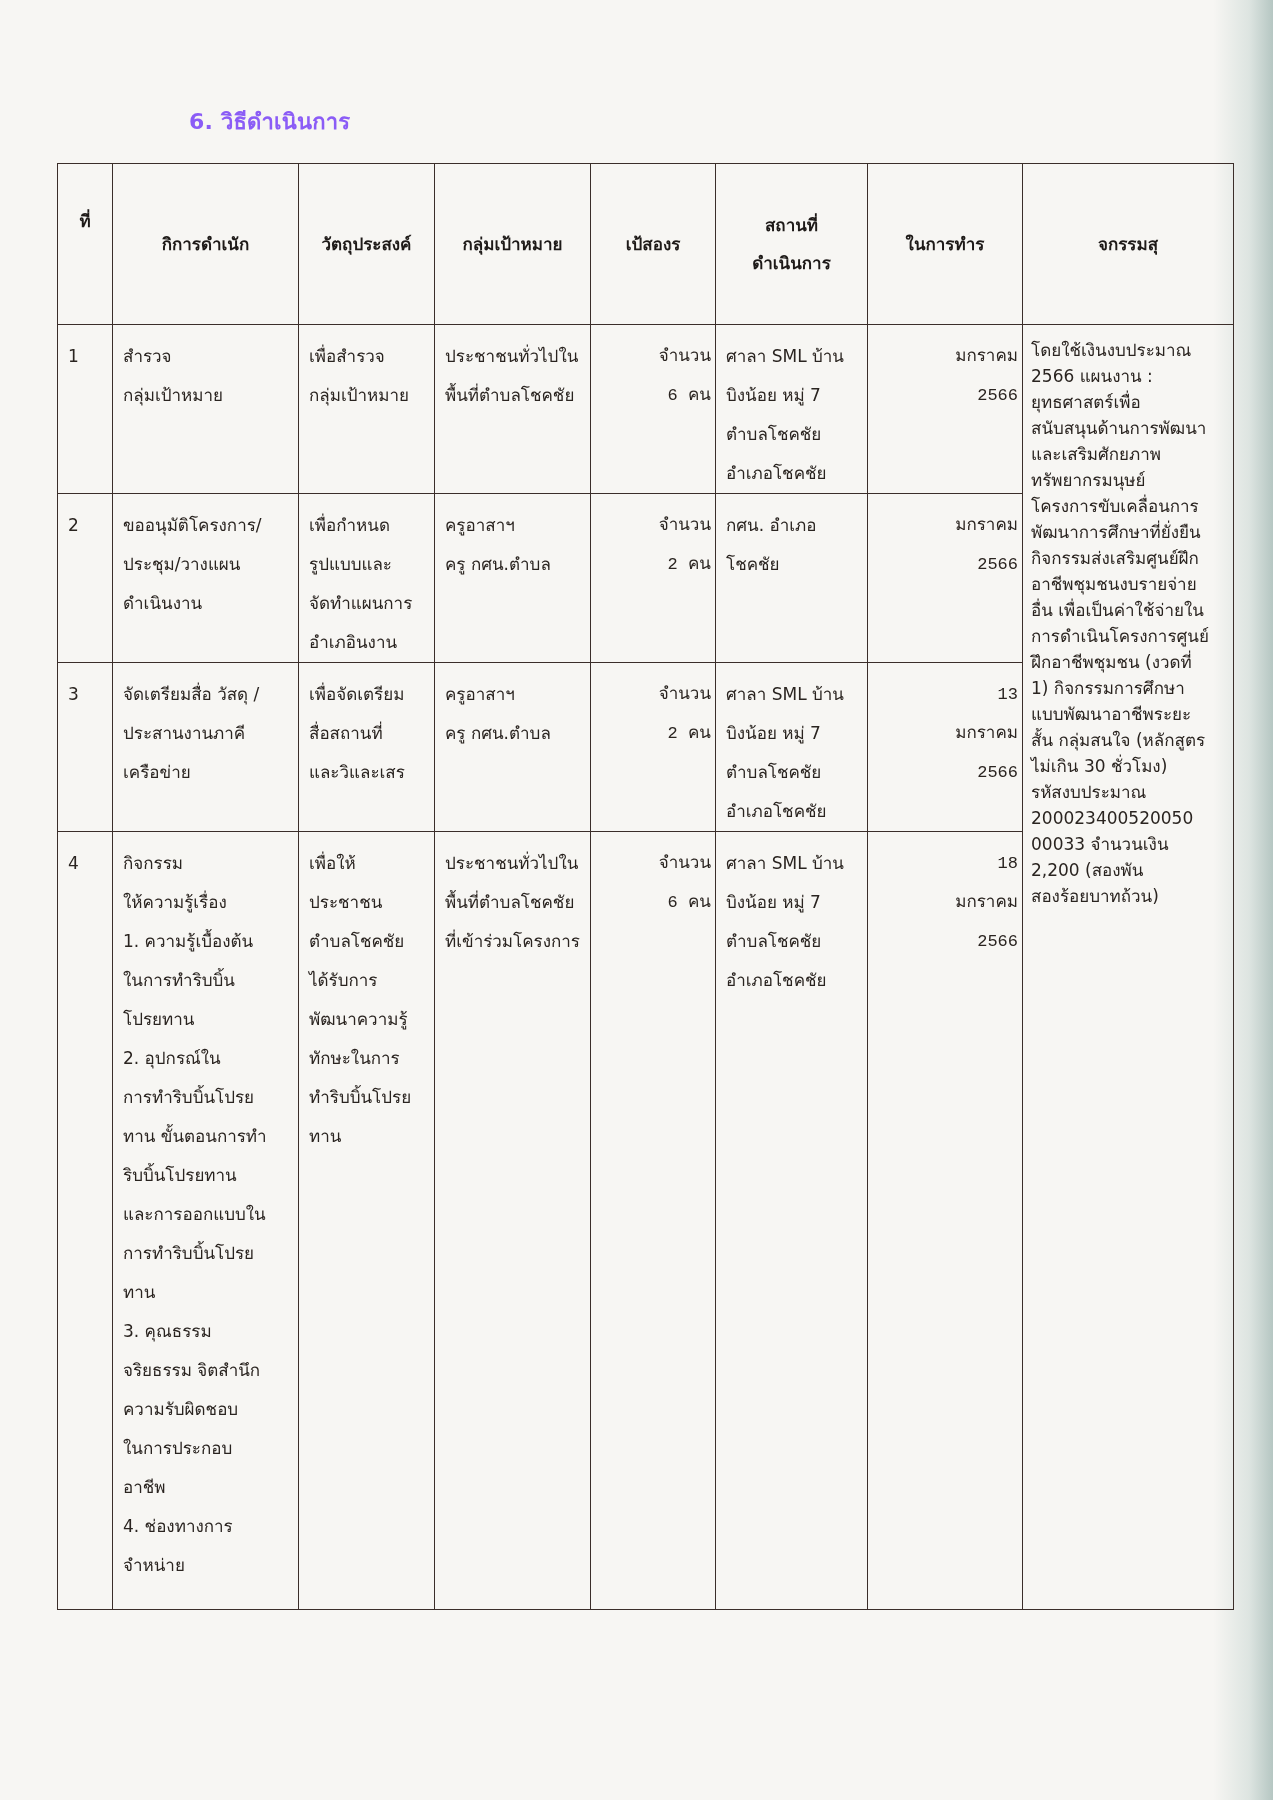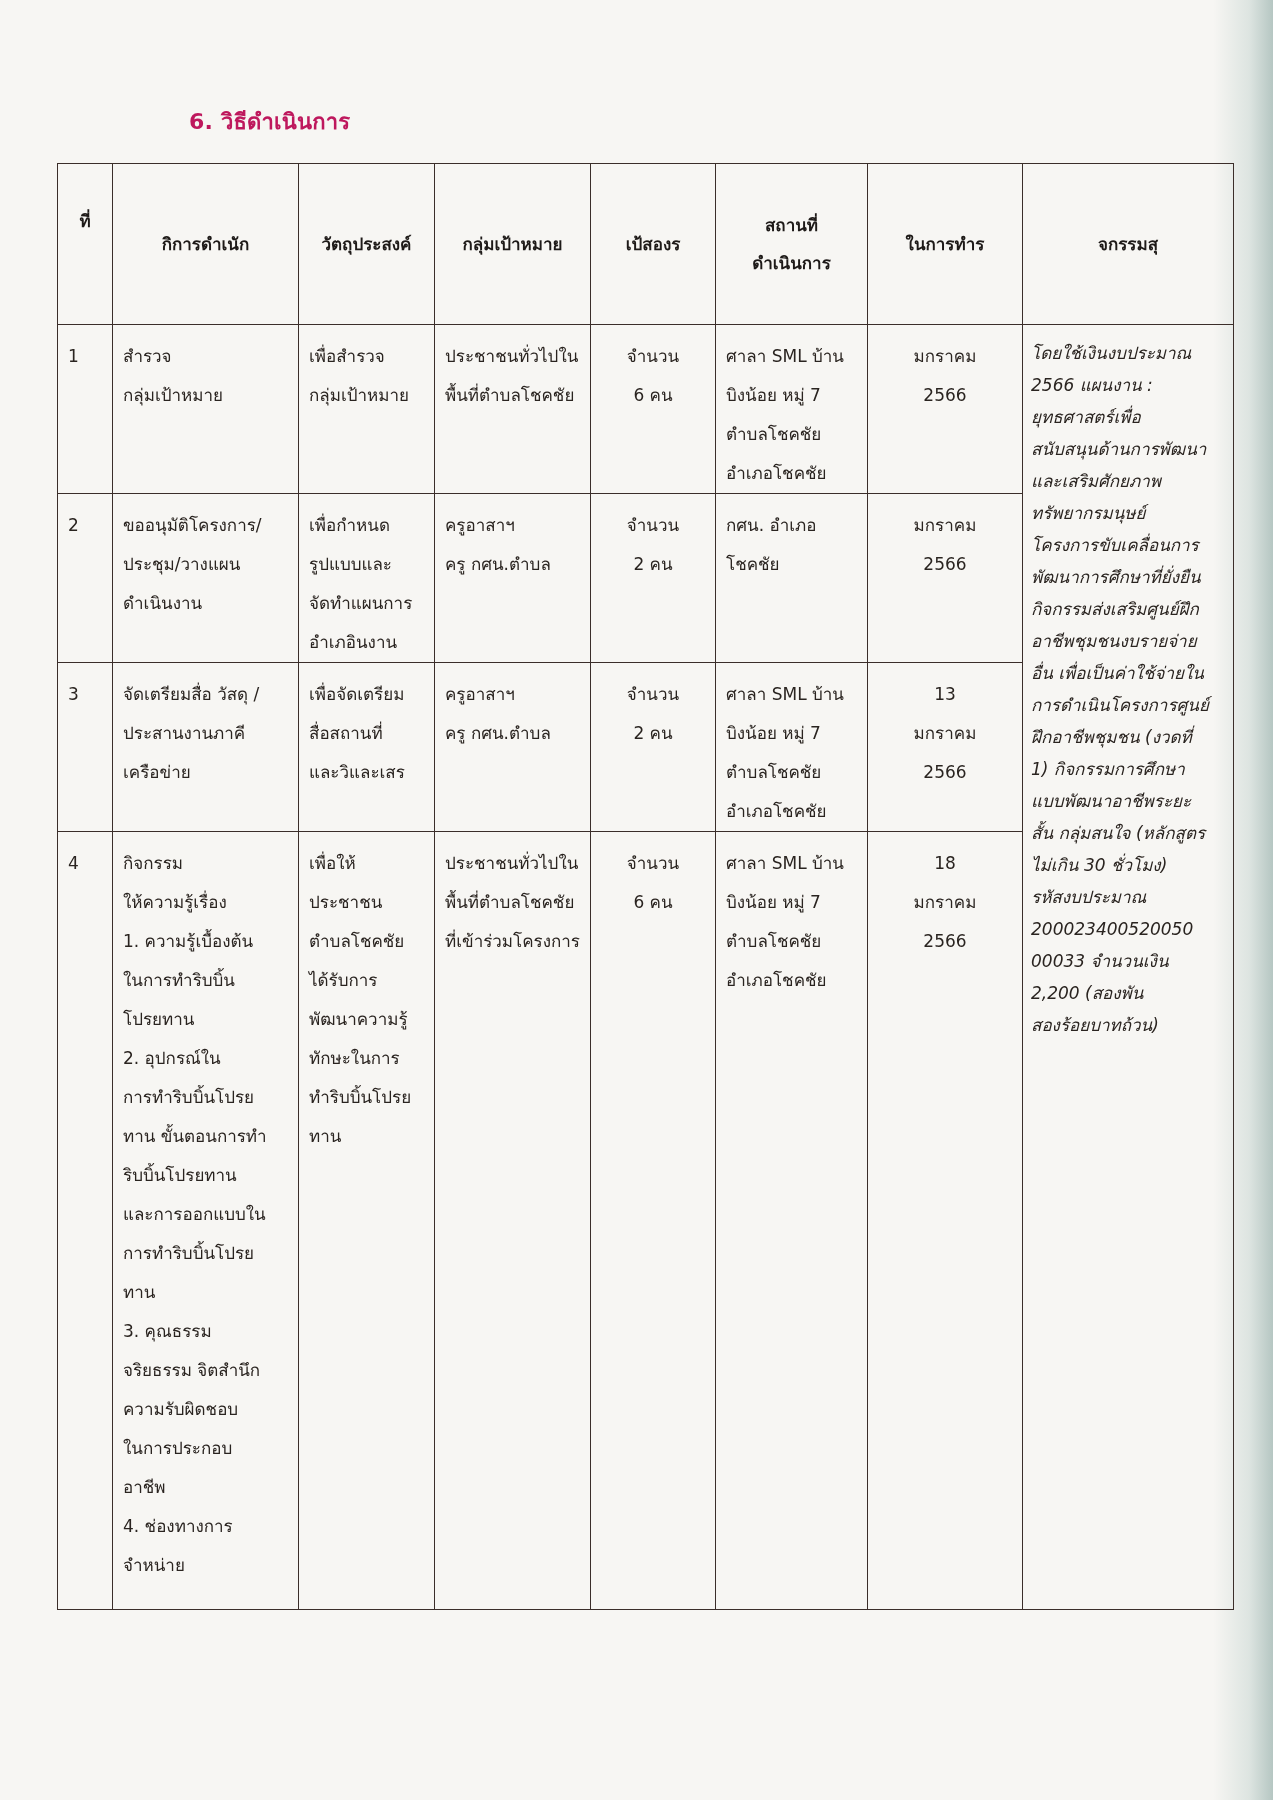--- a/index.html
+++ b/index.html
@@ -9,21 +9,21 @@
       position: relative; overflow: hidden;
       font-family: "DejaVu Sans", "Liberation Sans", sans-serif;
       color: #2a2420;
     }
     .paper-shade {
       position: absolute; top: 0; right: 0; width: 60px; height: 1800px;
       background: linear-gradient(to right, rgba(247,246,243,0) 0%, rgba(200,214,210,0.55) 60%, rgba(170,190,186,0.85) 100%);
     }
     .section-title {
       position: absolute; left: 189px; top: 104px;
-      font-size: 22px; font-weight: bold; color: #be185d;
+      font-size: 22px; font-weight: bold; color: #8b5cf6;
       letter-spacing: 0.2px;
     }
     table.plan {
       position: absolute; left: 57px; top: 163px;
       width: 1176px;
       border-collapse: collapse;
       table-layout: fixed;
       font-size: 17px;
     }
     table.plan th, table.plan td {
@@ -31,23 +31,23 @@
       vertical-align: top;
       padding: 0;
     }
     table.plan th {
       height: 122px; vertical-align: middle; text-align: center;
       font-weight: bold; font-size: 17px; color: #1e1a18;
       line-height: 38px;
     }
     table.plan th.top { vertical-align: top; padding-top: 38px; }
     .cell { padding: 12px 8px 0 10px; line-height: 39px; white-space: pre-line; }
-    .cell.center { text-align: center; padding-left: 4px; padding-right: 4px; }
+    .cell.center { text-align: right; padding-left: 4px; padding-right: 4px; font-family: Liberation Mono, monospace; }
     .cell.num { padding-left: 10px; }
-    .remarks { padding: 12px 6px 0 8px; line-height: 32px; white-space: pre-line; font-size: 17px; font-style: italic; }
+    .remarks { padding: 12px 6px 0 8px; line-height: 26px; white-space: pre-line; font-size: 17px; }
     tr.r1 td { height: 163px; }
     tr.r2 td { height: 158px; }
     tr.r3 td { height: 156px; }
     tr.r4 td { height: 777px; }
   </style>
 </head>
 <body>
 
 <div class="paper-shade"></div>
 

